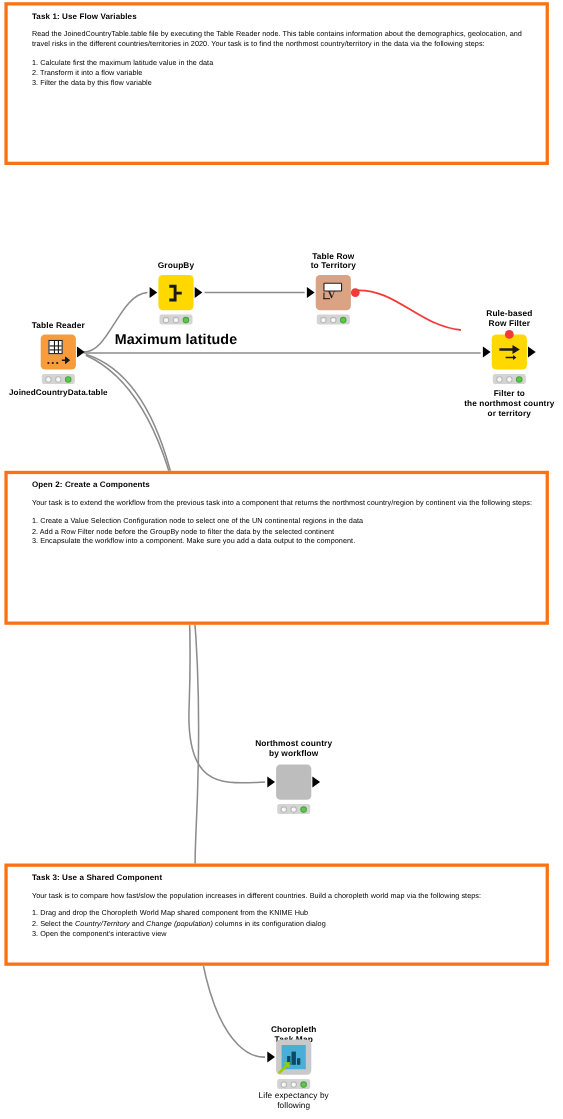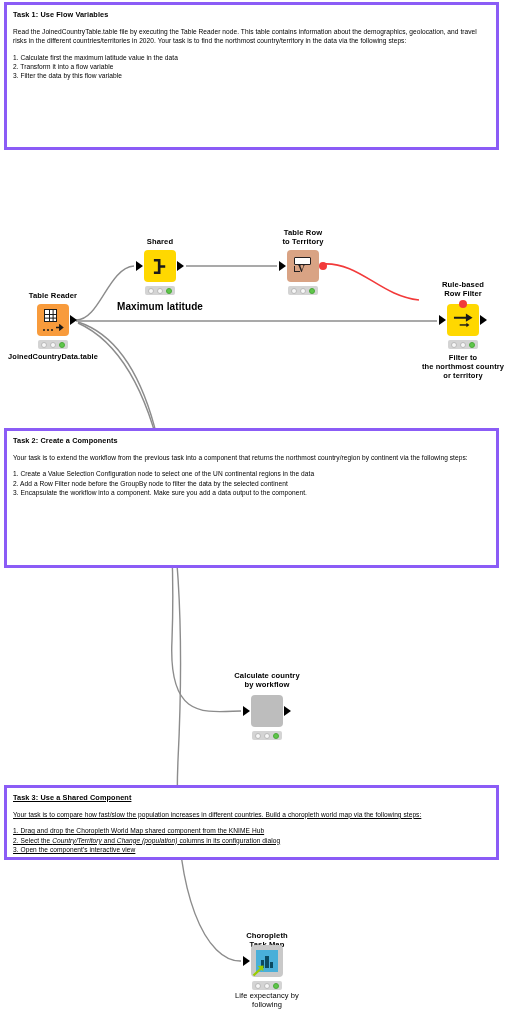--- a/index.html
+++ b/index.html
@@ -13,23 +13,23 @@
     position: relative;
     overflow: hidden;
     font-family: "Liberation Sans", sans-serif;
     color: #000000;
   }
 
   
   .task-box {
     position: absolute;
     background: #ffffff;
-    border: 3px solid #8b5cf6;
-    box-sizing: border-box;
-    padding: 5px 6px 4px 6px;
+    border: 3px solid #f97316;
+    box-sizing: border-box;
+    padding: 5px 6px 4px 22px;
     z-index: 30;
   }
   .task-title {
     font-size: 7.3px;
     font-weight: bold;
     line-height: 1.35;
     margin: 0 0 7px 0;
     letter-spacing: 0.1px;
   }
   .task-para {
@@ -42,21 +42,21 @@
     font-size: 6.6px;
     line-height: 1.42;
     margin: 0;
     letter-spacing: 0.05px;
   }
   .task-steps div { white-space: nowrap; }
   .ital { font-style: italic; }
 
   #task1 { left: 4px;  top: 2px;   width: 495px; height: 148px; }
   #task2 { left: 4px;  top: 428px; width: 495px; height: 140px; }
-  #task3 { left: 4px;  top: 785px; width: 495px; height: 75px; text-decoration: underline; }
+  #task3 { left: 4px;  top: 785px; width: 495px; height: 93px; }
 
   
   #wires {
     position: absolute;
     left: 0; top: 0;
     width: 512px; height: 1017px;
     z-index: 10;
     pointer-events: none;
   }
 
@@ -233,21 +233,21 @@
   <div class="task-title">Task 1: Use Flow Variables</div>
   <div class="task-para">Read the JoinedCountryTable.table file by executing the Table Reader node. This table contains information about the demographics, geolocation, and travel risks in the different countries/territories in 2020. Your task is to find the northmost country/territory in the data via the following steps:</div>
   <div class="task-steps">
     <div>1. Calculate first the maximum latitude value in the data</div>
     <div>2. Transform it into a flow variable</div>
     <div>3. Filter the data by this flow variable</div>
   </div>
 </div>
 
 <div class="task-box" id="task2">
-  <div class="task-title">Task 2: Create a Components</div>
+  <div class="task-title">Open 2: Create a Components</div>
   <div class="task-para">Your task is to extend the workflow from the previous task into a component that returns the northmost country/region by continent via the following steps:</div>
   <div class="task-steps">
     <div>1. Create a Value Selection Configuration node to select one of the UN continental regions in the data</div>
     <div>2. Add a Row Filter node before the GroupBy node to filter the data by the selected continent</div>
     <div>3. Encapsulate the workflow into a component. Make sure you add a data output to the component.</div>
   </div>
 </div>
 
 <div class="task-box" id="task3">
   <div class="task-title">Task 3: Use a Shared Component</div>
@@ -277,34 +277,34 @@
   <div class="port out"></div>
   <div class="status">
       <i></i>
       <i></i>
       <i class="on"></i>
     </div>
   <div class="node-label label-below" style="top:32px; font-size:7.4px;">JoinedCountryData.table</div>
 </div>
 
 <div class="node" style="left:160px; top:266px;">
-  <div class="node-label label-above">Shared</div>
+  <div class="node-label label-above">GroupBy</div>
   <div class="node-body" style="background:#FFD800;">
     <svg class="gb-icon" viewBox="0 0 18 20">
       <path d="M2 2 H9 V8.6 H14 V11.4 H9 V18 H2 V15.2 H6.2 V4.8 H2 Z" fill="#1a1a1a"></path>
     </svg>
   </div>
   <div class="port in"></div>
   <div class="port out"></div>
   <div class="status">
       <i></i>
       <i></i>
       <i class="on"></i>
     </div>
-  <div class="node-label label-below" style="top:35px; font-size:10px;">Maximum latitude</div>
+  <div class="node-label label-below" style="top:35px; font-size:13px;">Maximum latitude</div>
 </div>
 
 <div class="node" style="left:303px; top:266px;">
   <div class="node-label" style="bottom:20px;">
     <div>Table Row</div>
     <div>to Territory</div>
   </div>
   <div class="node-body" style="background:#D9A384;">
     <div class="trv-icon">
       <div class="trv-row"></div>
@@ -343,21 +343,21 @@
     </div>
   <div class="node-label" style="top:33px; font-size:7.5px; font-weight:bold;">
     <div>Filter to</div>
     <div>the northmost country</div>
     <div>or territory</div>
   </div>
 </div>
 
 <div class="node" style="left:267px; top:711px;">
   <div class="node-label" style="bottom:22px;">
-    <div>Calculate country</div>
+    <div>Northmost country</div>
     <div>by workflow</div>
   </div>
   <div class="node-body" style="background:#BDBDBD;"></div>
   <div class="port in"></div>
   <div class="port out"></div>
   <div class="status">
       <i></i>
       <i></i>
       <i class="on"></i>
     </div>

